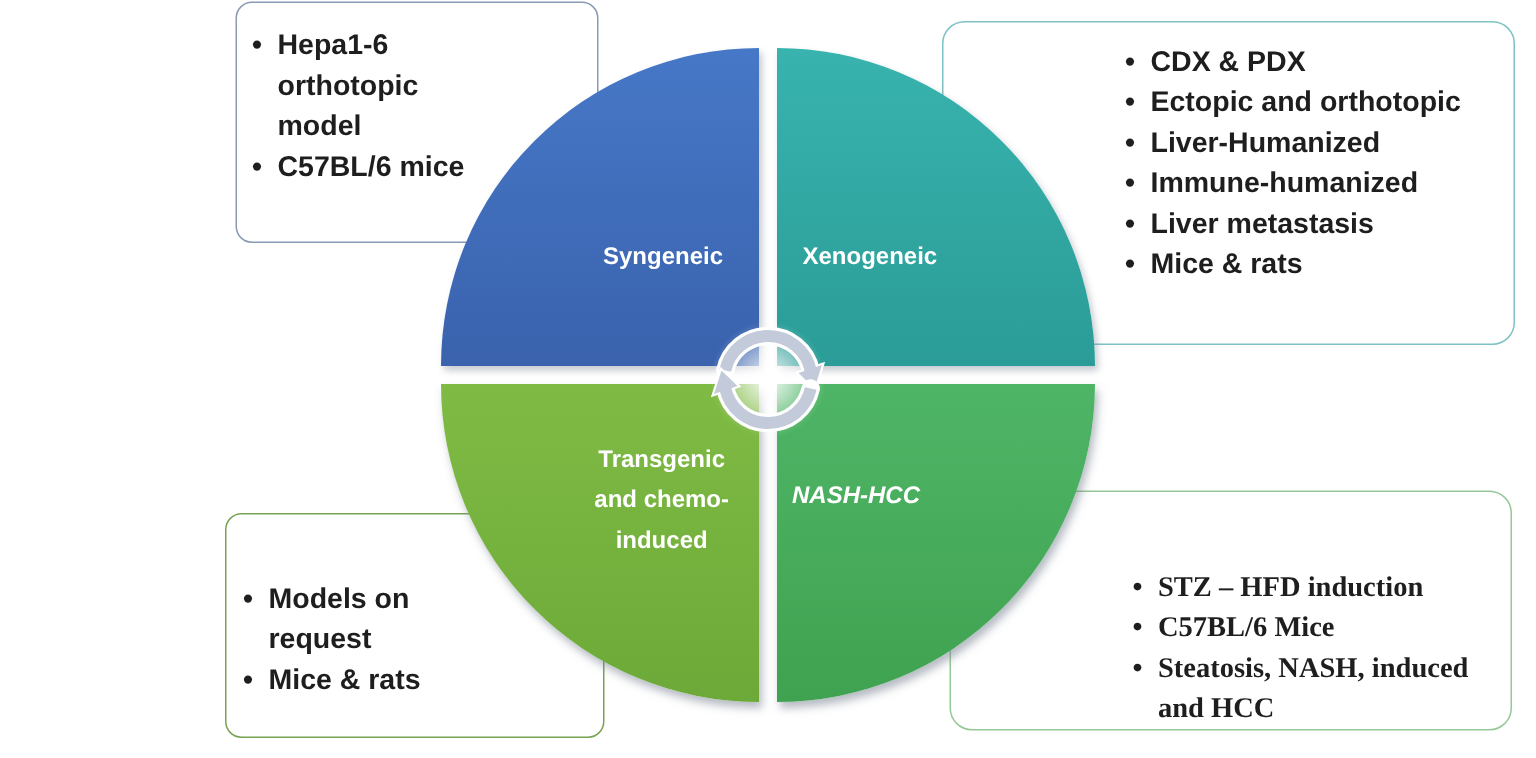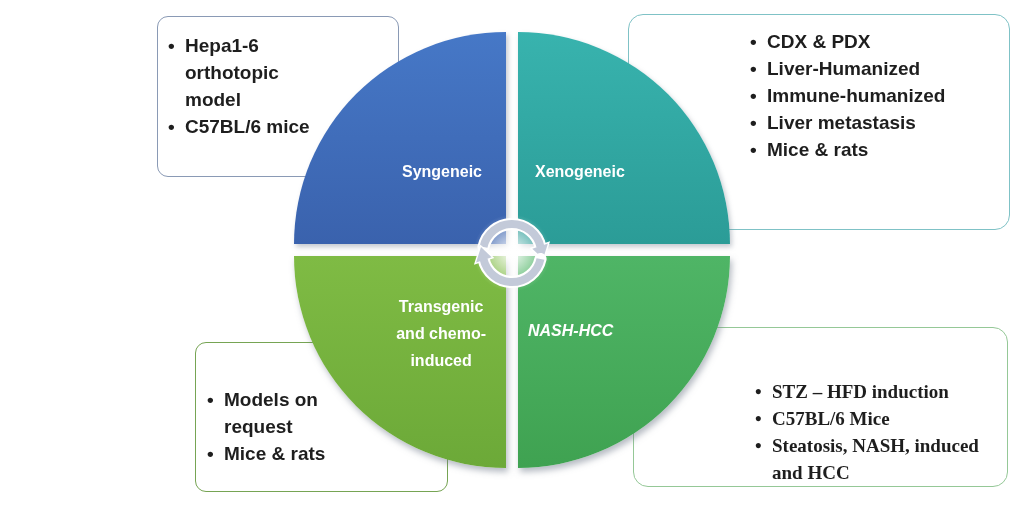--- a/index.html
+++ b/index.html
@@ -4,21 +4,21 @@
 <style>
   html,body { margin:0; padding:0; }
   body { font-family: "Liberation Sans", sans-serif; background:#ffffff; }
   .canvas { position:relative; width:1024px; height:505px; background:#ffffff; overflow:hidden; }
 
   
   .callout {
     position:absolute; background:#ffffff;
     border:1px solid #999; box-sizing:border-box;
   }
-  .box-tl { left:157px; top:16px;  width:242px; height:161px; border-radius:11px; }
+  .box-tl { left:157px; top:1px;  width:242px; height:161px; border-radius:11px; }
   .box-tr { left:628px; top:14px;  width:382px; height:216px; border-radius:15px; }
   .box-bl { left:150px; top:342px; width:253px; height:150px; border-radius:11px; }
   .box-br { left:633px; top:327px; width:375px; height:160px; border-radius:15px; }
 
   ul.bullets { list-style:none; margin:0; padding:0;
     font-size:19px; font-weight:bold; color:#1e1e1e; line-height:27px; }
   ul.bullets li { position:relative; padding-left:18px; }
   ul.bullets li::before { content:"\2022"; position:absolute; left:1px; }
 
   .box-tl ul { margin:15px 0 0 9px; }
@@ -62,28 +62,29 @@
   <div class="callout box-tl" style="border-color: rgb(138, 154, 181);">
     <ul class="bullets">
         <li>Hepa1-6 orthotopic model</li>
         <li>C57BL/6 mice</li>
       </ul>
   </div>
 
   <div class="callout box-tr" style="border-color: rgb(127, 194, 198);">
     <ul class="bullets">
         <li>CDX &amp; PDX</li>
+        <li>Ectopic and orthotopic</li>
         <li>Liver-Humanized</li>
         <li>Immune-humanized</li>
         <li>Liver metastasis</li>
         <li>Mice &amp; rats</li>
       </ul>
   </div>
 
-  <div class="callout box-bl" style="border-color: rgb(118, 164, 83); margin-left: 45px;">
+  <div class="callout box-bl" style="border-color: rgb(118, 164, 83);">
     <ul class="bullets">
         <li>Models on request</li>
         <li>Mice &amp; rats</li>
       </ul>
   </div>
 
   <div class="callout box-br" style="border-color: rgb(149, 200, 151);">
     <ul class="bullets">
         <li>STZ – HFD induction</li>
         <li>C57BL/6 Mice</li>

